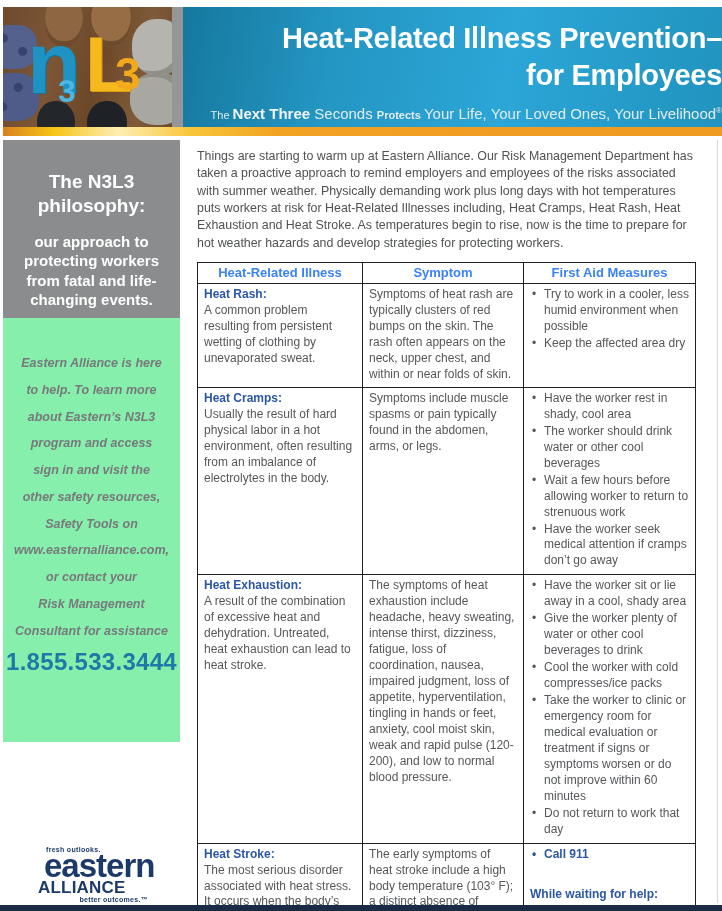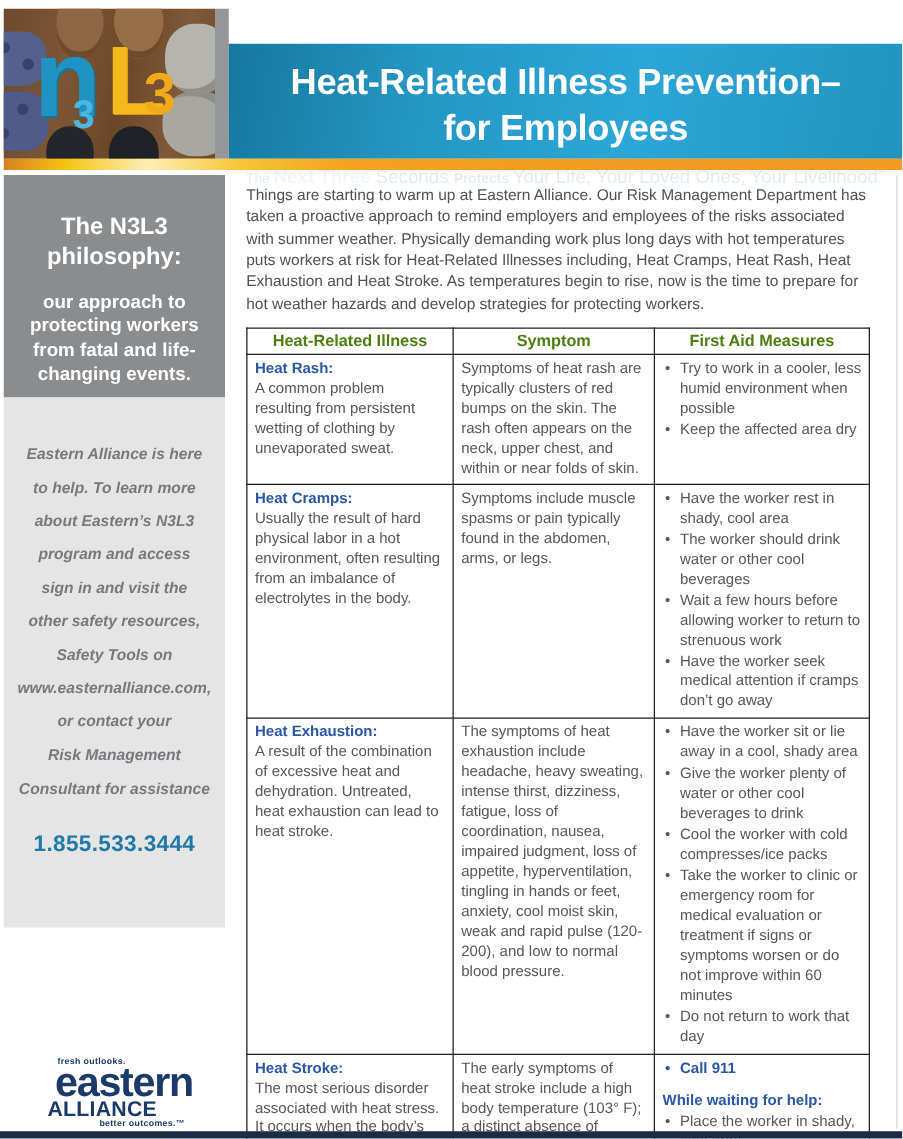--- a/index.html
+++ b/index.html
@@ -28,55 +28,55 @@
   .n3l3 span { position:absolute; line-height:1; }
   .n3l3 .ch-n  { left:24px; top:12px;  font-size:88px; color:#1f93c4; text-shadow:1px 1px 0 #15749c; }
   .n3l3 .ch-3a { left:55px; top:68px;  font-size:32px; color:#4db7e2; }
   .n3l3 .ch-l  { left:82px; top:18px;  font-size:78px; color:#f5b81d; text-shadow:1px 1px 0 #d99a12; }
   .n3l3 .ch-3b { left:112px; top:44px; font-size:46px; color:#f2a91c; }
 
   .photo-gap { width:11px; flex:none; background:#949698; }
 
   .header { flex:1; position:relative;
             background:linear-gradient(100deg, #15789e 0%, #2496c3 28%, #2ba6d7 60%, #2193be 100%);
-            color:#ffffff; text-align:center; padding-top:13px;margin-top:28px; }
+            color:#ffffff; text-align:right; padding-top:13px; }
   .header-title { font-size:29px; font-weight:bold; line-height:1.28; letter-spacing:-0.3px; }
   .tagline { margin-top:11px; color:#e3ecf1; white-space:nowrap; }
   .tagline .sm  { font-size:11px; font-weight:400; }
   .tagline .bd  { font-size:15px; font-weight:bold; color:#f2f6f9; }
   .tagline .md  { font-size:15px; font-weight:400; }
   .tagline .smb { font-size:11px; font-weight:bold; }
   .tagline .reg { font-size:8px; vertical-align:super; }
 
   .orange-bar { position:absolute; top:127px; left:3px; right:0; height:9px;
                 background:linear-gradient(90deg,#d8821f 0%, #f6c414 7%, #fdeeb4 16%, #f8c63a 26%, #f2a322 38%, #f09c22 70%, #ef9a20 100%); }
 
   
   .sidebar { position:absolute; left:3px; top:140px; width:177px; }
   .philosophy { background:#8a8c8e; color:#ffffff; text-align:center; height:178px; padding:30px 14px 5px 14px; }
   .philosophy-title { font-size:19px; font-weight:bold; line-height:1.25; }
   .philosophy-body  { margin-top:14px; font-size:15px; font-weight:bold; line-height:1.3; }
-  .helpbox { background:#e5e5e5; height:424px; text-align:center; padding-top:32px; }
+  .helpbox { background:#86efac; height:424px; text-align:center; padding-top:32px; }
   .help-line { font-style:italic; font-weight:bold; font-size:12.5px; color:#77797c; line-height:2.14; white-space:nowrap; }
-  .phone { margin-top:21px; font-size:18px; font-weight:bold; color:#1e79a8; letter-spacing:0.3px; }
+  .phone { margin-top:4px; font-size:24px; font-weight:bold; color:#1e79a8; letter-spacing:0.3px; }
 
   
   .main { position:absolute; left:197px; top:148px; width:499px; }
   .intro { font-size:12.4px; line-height:1.4; color:#4f5153; }
 
   table.hri { margin-top:10px; width:100%; border-collapse:collapse; table-layout:fixed; }
   table.hri, table.hri th, table.hri td { border:1px solid #1f1f1f; }
-  table.hri th { font-size:13px; font-weight:bold; color:#4d7c0f; text-align:center; padding:2px 2px 3px 2px; }
+  table.hri th { font-size:13px; font-weight:bold; color:#3b82f6; text-align:center; padding:2px 2px 3px 2px; }
   table.hri td { vertical-align:top; padding:3px 6px 4px 6px; font-size:12px; line-height:1.33; color:#55575a; }
   .ill-name { color:#2b57a5; font-weight:bold; }
   .fa-list { list-style:none; }
   .fa-list li { position:relative; padding-left:14px; margin-bottom:1px; }
   .fa-list li::before { content:"\2022"; position:absolute; left:2px; }
   .fa-call { color:#2b57a5; font-weight:bold; }
-  .fa-head { color:#2b57a5; font-weight:bold; margin:10px 0 1px 0; }
+  .fa-head { color:#2b57a5; font-weight:bold; margin:24px 0 1px 0; }
 
   .right-edge-line { position:absolute; top:140px; bottom:8px; right:4px; width:1px; background:#d7d7d7; }
 
   
   .footer-logo { position:absolute; left:38px; bottom:8px; color:#1c3a69; width:110px; }
   .logo-top { font-size:7px; font-weight:bold; letter-spacing:0.3px; padding-left:8px; }
   .logo-main { font-size:33px; font-weight:bold; letter-spacing:-1px; line-height:0.8; padding-left:6px; }
   .logo-sub { font-size:17px; font-weight:bold; letter-spacing:0.2px; line-height:0.95; }
   .logo-bottom { font-size:7px; font-weight:bold; text-align:right; letter-spacing:0.3px; }
   .bottom-bar { position:absolute; left:0; right:0; bottom:0; height:6px; background:#1c2b45; }

